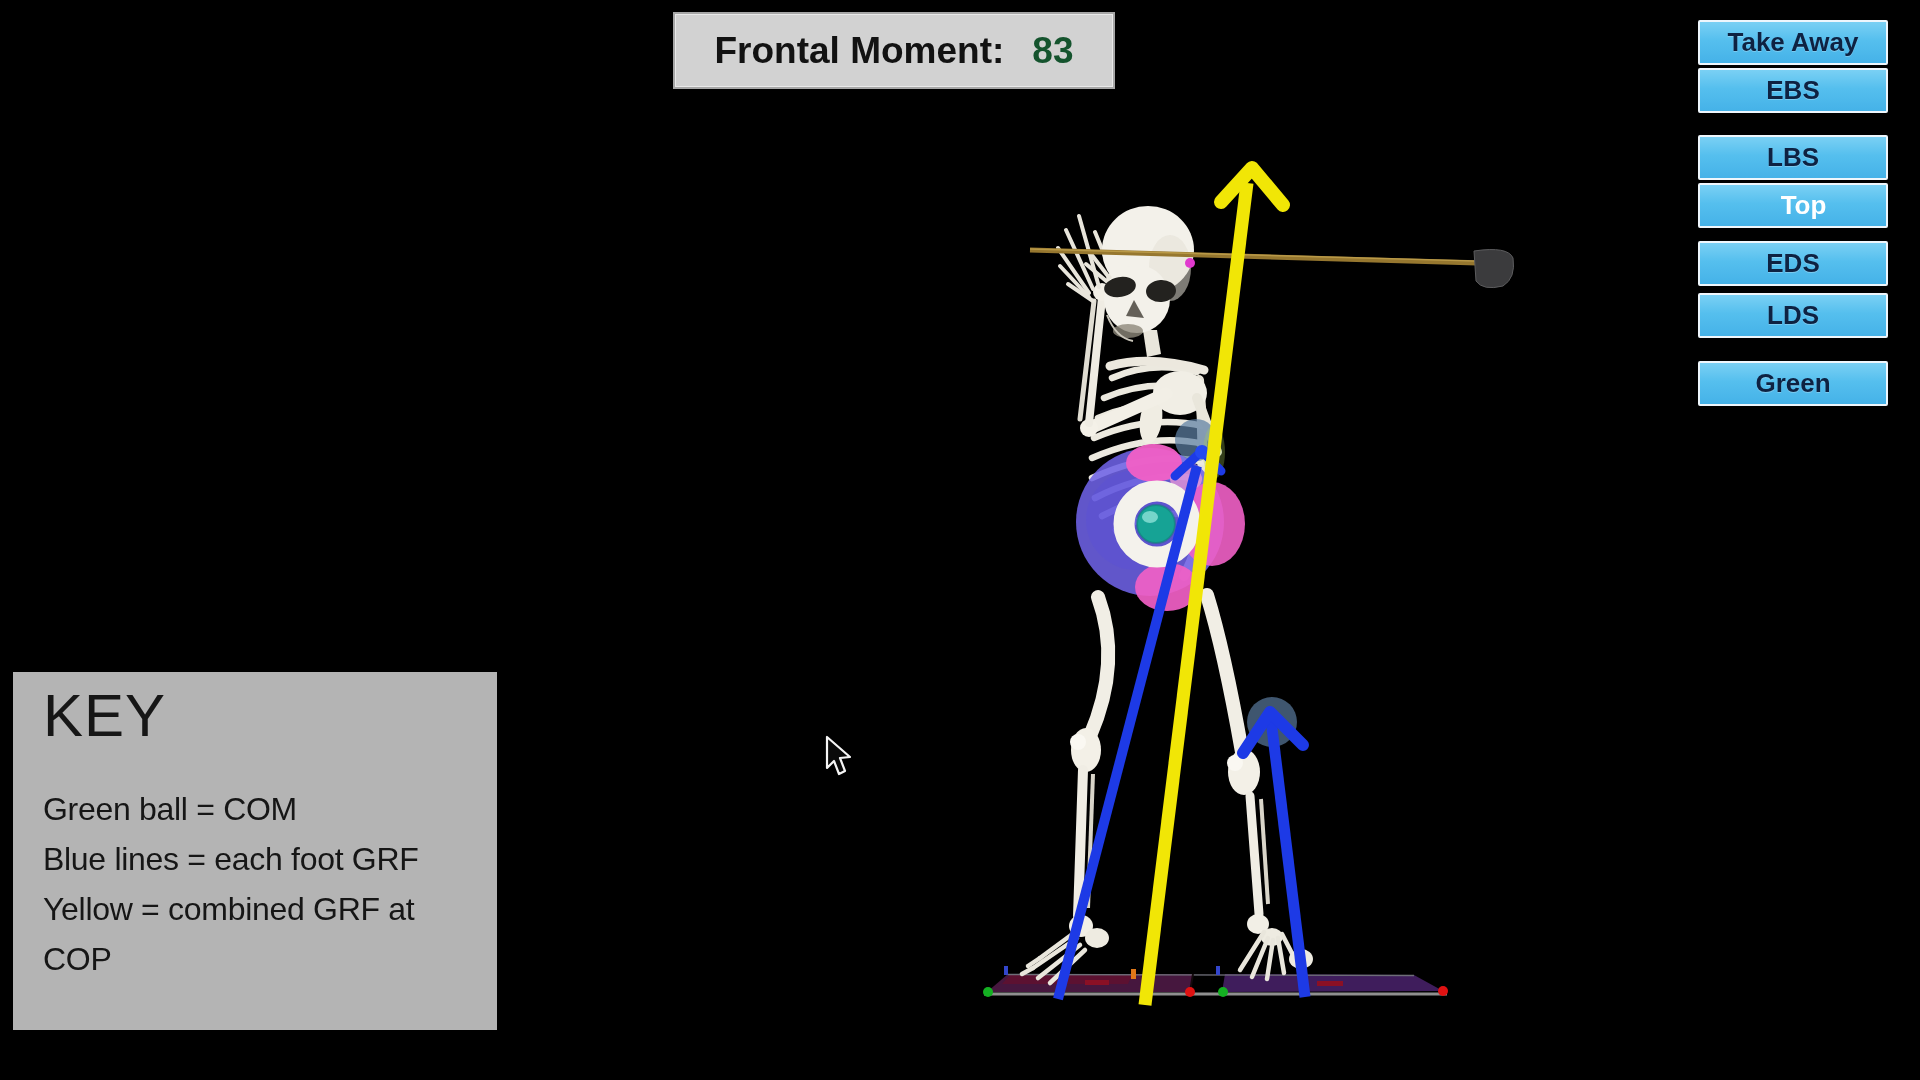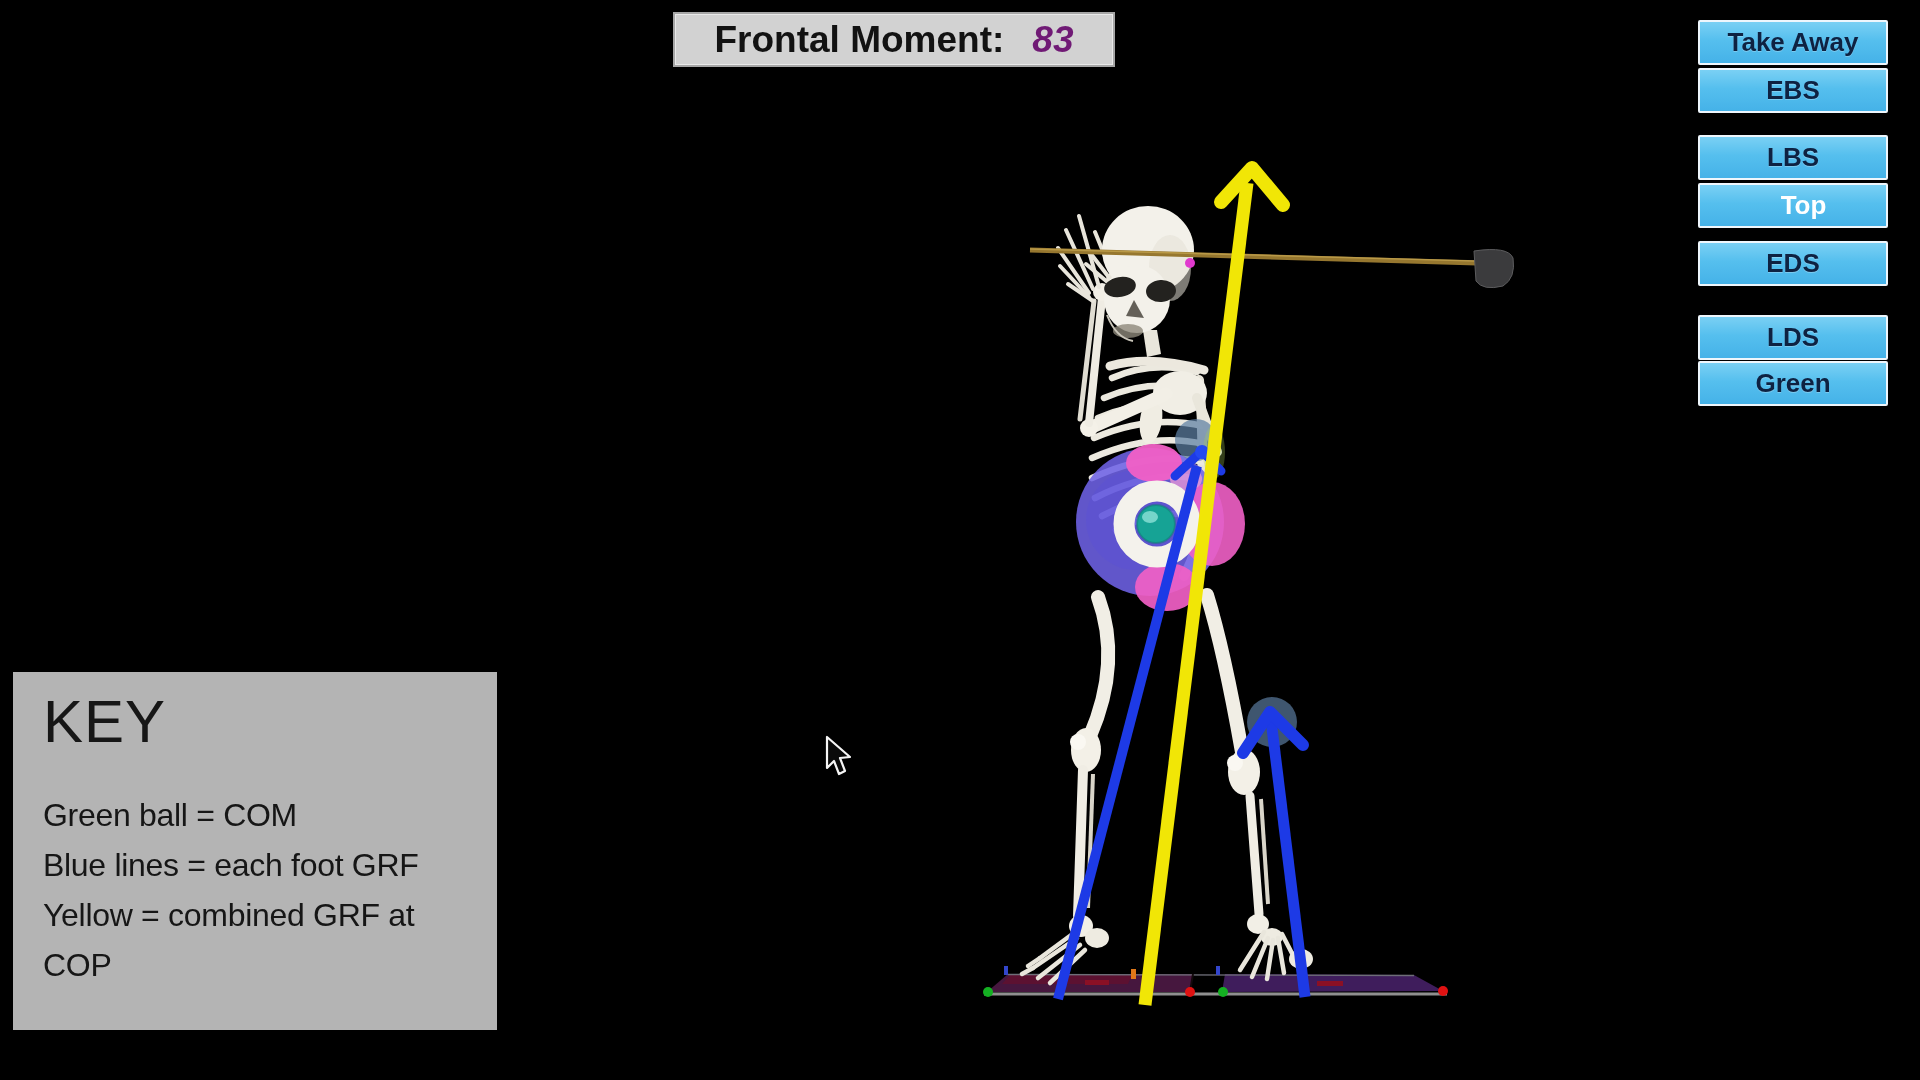--- a/index.html
+++ b/index.html
@@ -5,43 +5,43 @@
   html,body{margin:0;padding:0;background:#000;}
   #stage{
     position:relative;width:1920px;height:1080px;background:#000;
     overflow:hidden;font-family:"Liberation Sans",sans-serif;
     -webkit-font-smoothing:antialiased;
   }
   #scene{position:absolute;left:0;top:0;width:1920px;height:1080px;}
 
   
   .frontal-box{
-    position:absolute;left:673px;top:12px;width:442px;height:55px;
+    position:absolute;left:673px;top:12px;width:442px;height:77px;
     background:#d2d2d2;border:2px solid #a6a6a6;box-sizing:border-box;
     box-shadow:inset 0 0 0 1px #e9e9e9;
     display:flex;align-items:center;justify-content:center;gap:28px;
     font-size:37px;font-weight:bold;color:#121212;white-space:nowrap;
   }
-  .frontal-box .val{color:#701a75;font-style:italic;}
+  .frontal-box .val{color:#14532d;}
 
   
   .phase-btn{
     position:absolute;left:1698px;width:190px;height:45px;box-sizing:border-box;
     background:linear-gradient(180deg,#7ad0f4 0%,#55bfee 45%,#45b2e8 100%);
     border:2px solid #eef6fc;border-radius:2px;
     display:flex;align-items:center;justify-content:center;
     font-size:26px;font-weight:bold;color:#0e2242;cursor:pointer;
     text-shadow:0 1px 0 rgba(255,255,255,.25);
   }
   .phase-btn.active{color:#ffffff;text-shadow:none;padding-left:21px;}
 
   
   .key-panel{
     position:absolute;left:13px;top:672px;width:484px;height:358px;
-    background:#b4b4b4;box-sizing:border-box;padding:20px 14px 0 30px;
+    background:#b4b4b4;box-sizing:border-box;padding:14px 14px 0 30px;
     color:#161616;
   }
   .key-title{font-size:60px;font-weight:400;letter-spacing:1px;line-height:1;}
   .key-lines{margin-top:38px;font-size:32px;line-height:50px;letter-spacing:-.3px;}
 </style>
 </head>
 <body>
 
 <div id="stage">
 
@@ -183,21 +183,21 @@
     <span>Frontal Moment:</span>
     <span class="val">83</span>
   </div>
 
   <div>
     <div class="phase-btn" style="top:20px">Take Away</div>
     <div class="phase-btn" style="top:68px">EBS</div>
     <div class="phase-btn" style="top:135px">LBS</div>
     <div class="phase-btn active" style="top:183px">Top</div>
     <div class="phase-btn" style="top:241px">EDS</div>
-    <div class="phase-btn" style="top:315px">LDS</div>
+    <div class="phase-btn" style="top:293px">LDS</div>
     <div class="phase-btn" style="top:361px">Green</div>
   </div>
 
   <div class="key-panel">
     <div class="key-title">KEY</div>
     <div class="key-lines">
       <div>Green ball = COM</div>
       <div>Blue lines = each foot GRF</div>
       <div>Yellow = combined GRF at COP</div>
     </div>

